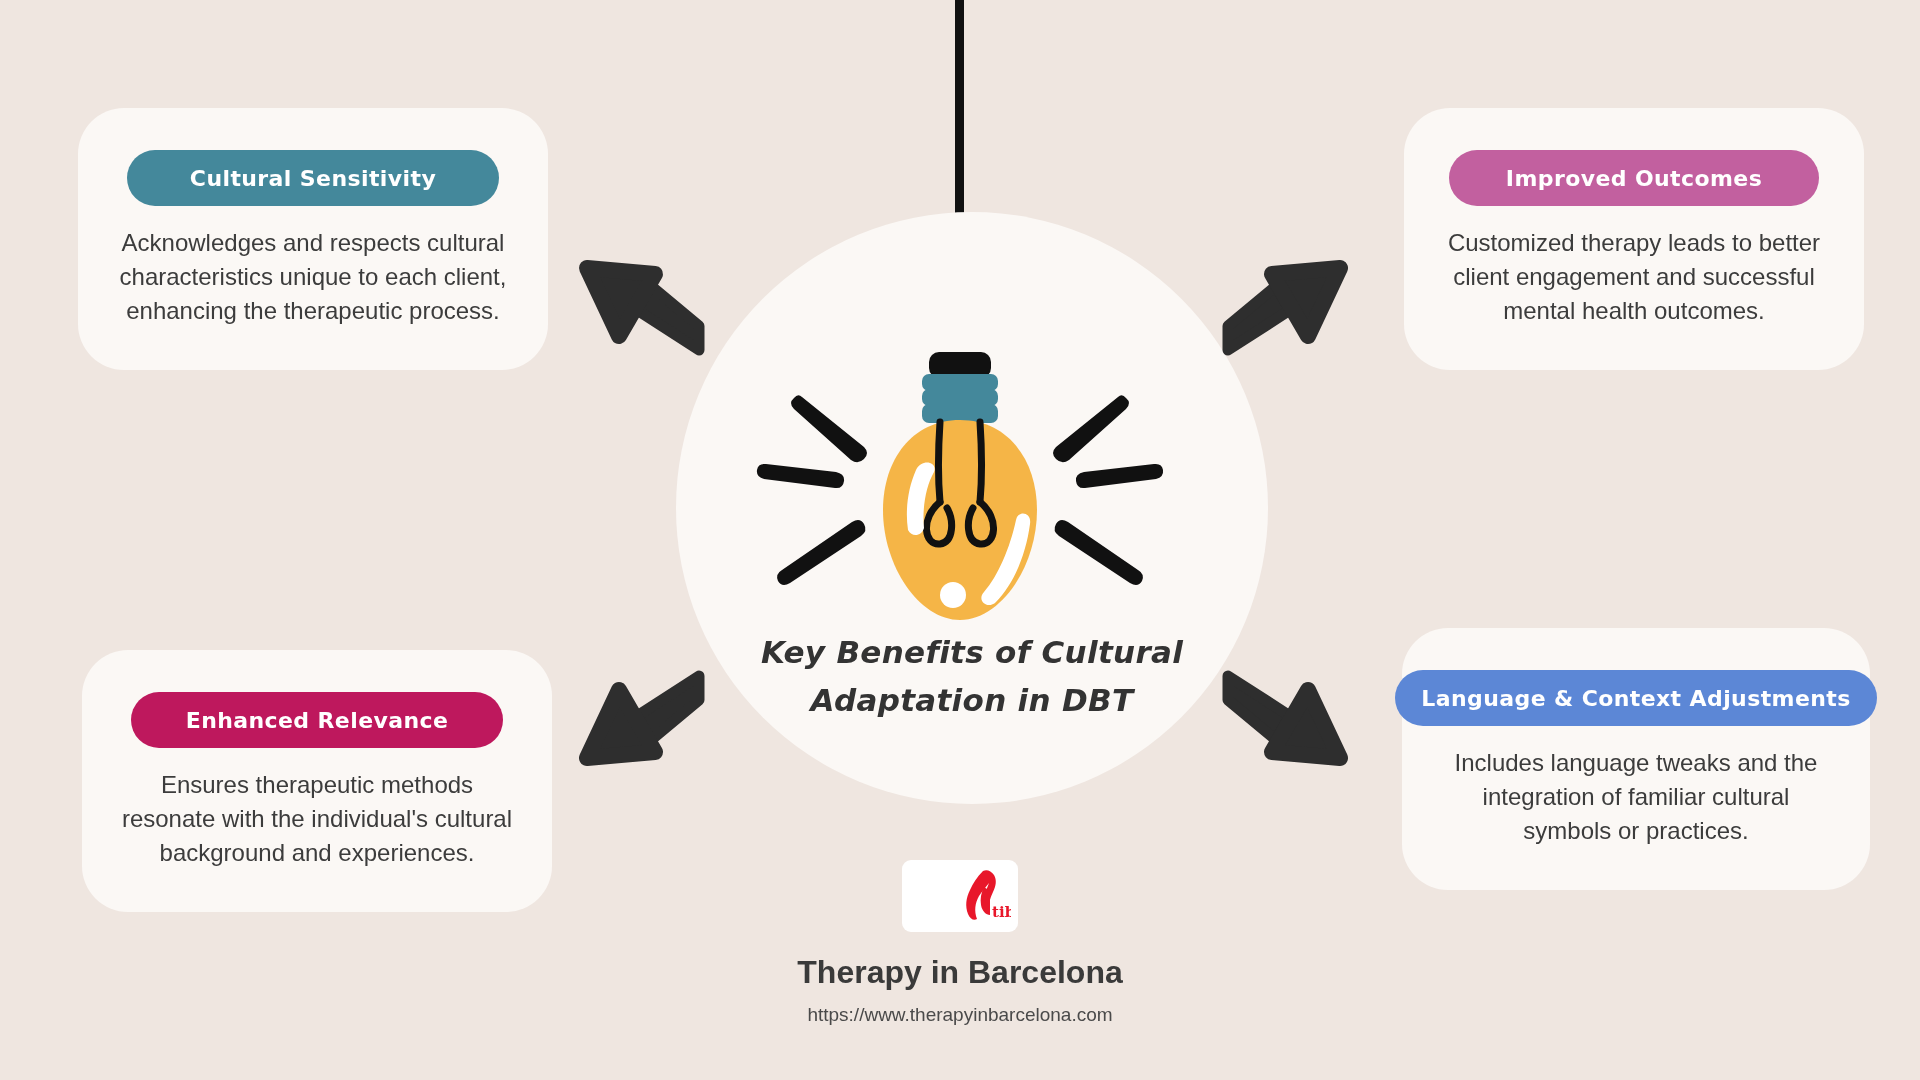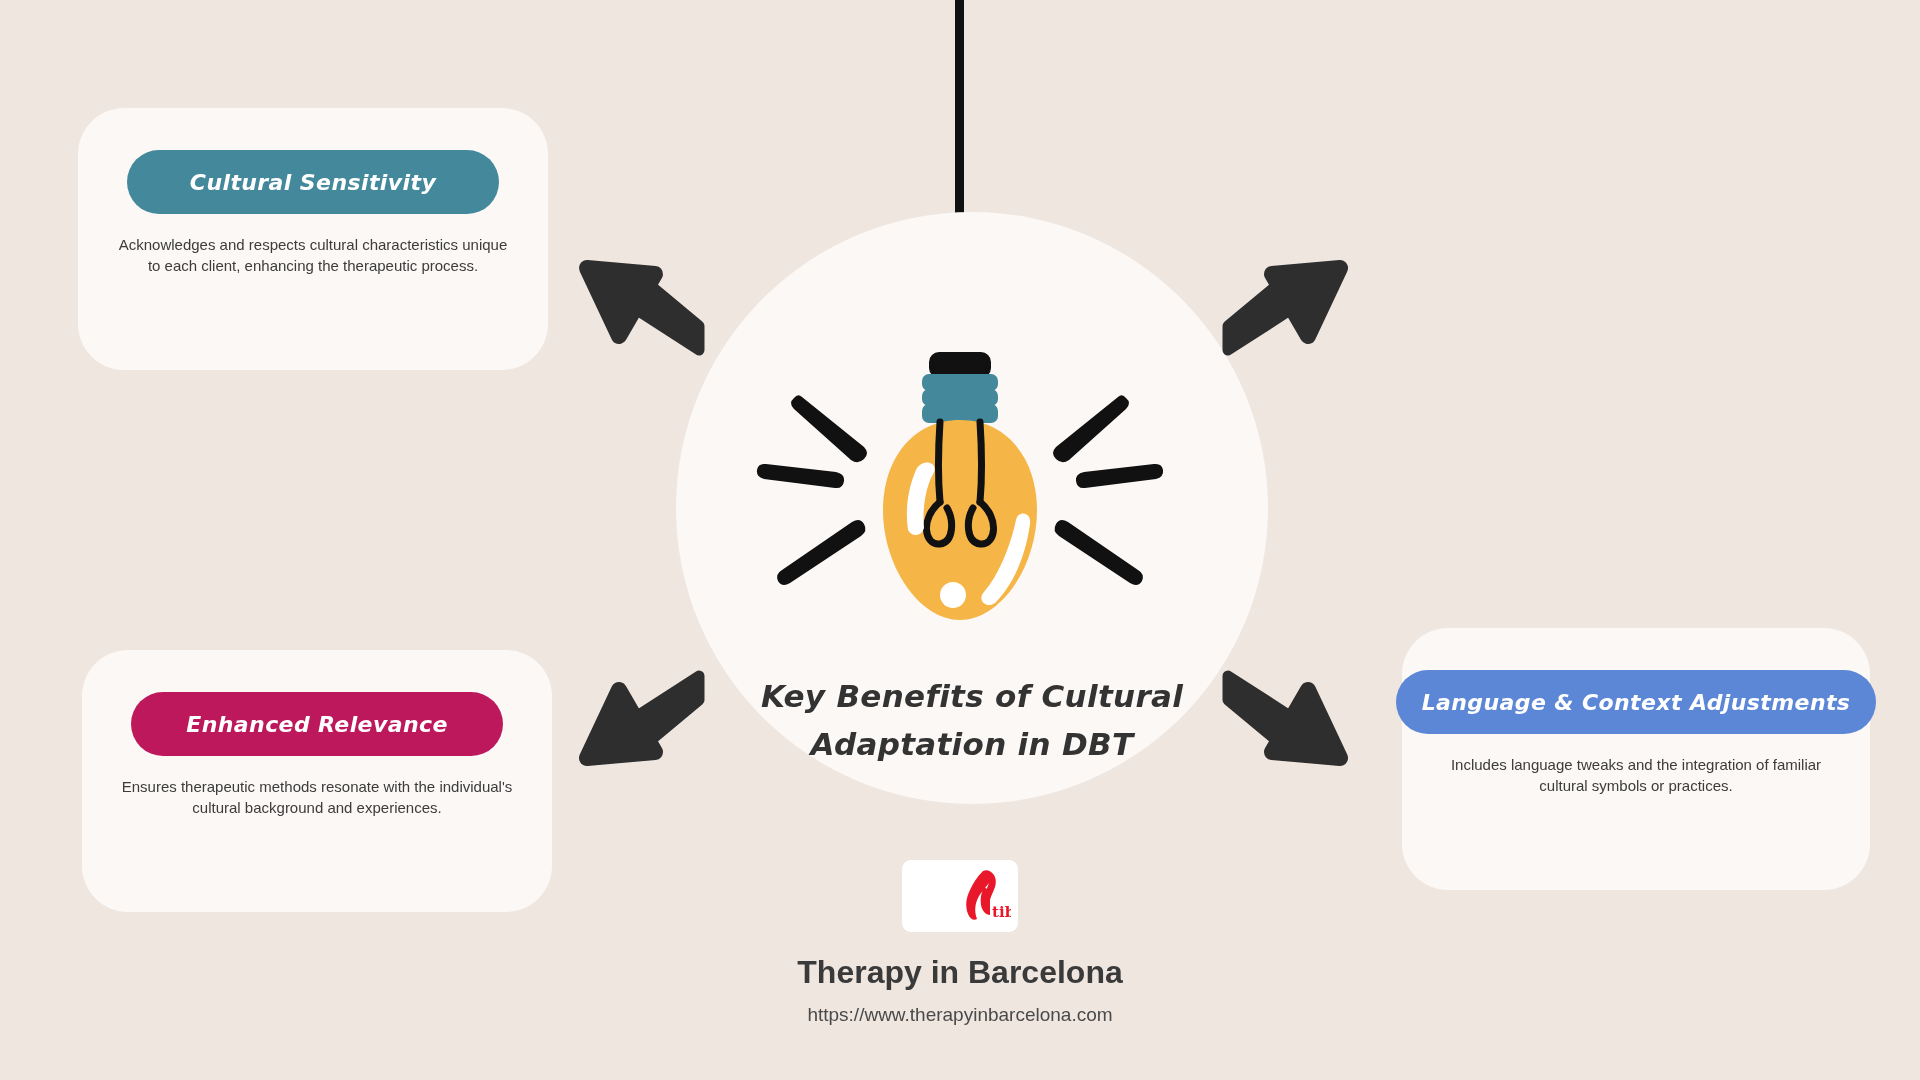--- a/index.html
+++ b/index.html
@@ -44,21 +44,20 @@
     left:706px;top:628px;
     width:532px;
     text-align:center;
     font-family:"DejaVu Sans",sans-serif;
     font-weight:700;
     font-style:italic;
     font-size:31px;
     line-height:1.55;
     color:#333333;
     letter-spacing:.3px;
-    margin-top:44px;
   }
   .center-title span{display:block;}
 
   
   .card{
     position:absolute;
     background:#FBF8F5;
     border-radius:46px;
     box-sizing:border-box;
     display:flex;
@@ -68,40 +67,39 @@
   .card.tl{left:78px;top:108px;width:470px;height:262px;padding:42px 34px 0;}
   .card.tr{left:1404px;top:108px;width:460px;height:262px;padding:42px 30px 0;}
   .card.bl{left:82px;top:650px;width:470px;height:262px;padding:42px 34px 0;}
   .card.br{left:1402px;top:628px;width:468px;height:262px;padding:42px 30px 0;}
 
   .pill{
     border-radius:999px;
     color:#ffffff;
     font-family:"DejaVu Sans",sans-serif;
     font-weight:700;
-    font-style:italic;
     font-size:22px;
     letter-spacing:.4px;
     display:flex;
     align-items:center;
     justify-content:center;
     box-sizing:border-box;
     white-space:nowrap;
     padding:0 26px;
-    height:64px;
+    height:56px;
   }
   .pill.tl{background:#44889B;min-width:372px;}
   .pill.tr{background:#C2609F;min-width:370px;}
   .pill.bl{background:#be185d;min-width:372px;}
   .pill.br{background:#5C87D6;min-width:372px;}
 
   .card-body{
     margin-top:20px;
     text-align:center;
-    font-size:15px;
+    font-size:24px;
     line-height:1.42;
     color:#3C3C3C;
     max-width:400px;
   }
 
   
   .arrow{position:absolute;}
   .arrow svg{display:block;overflow:visible;}
 
   
@@ -216,20 +214,24 @@
       <path d="M6 8 L68 48 L54 72 L6 32 Z" fill="#2E2E2E" stroke="#2E2E2E" stroke-width="11" stroke-linejoin="round"></path>
       <path d="M118 90 L50 84 L86 22 Z" fill="#2E2E2E" stroke="#2E2E2E" stroke-width="16" stroke-linejoin="round"></path>
     </svg>
   </div>
 
   <div class="card tl">
     <div class="pill tl">Cultural Sensitivity</div>
     <div class="card-body">Acknowledges and respects cultural characteristics unique to each client, enhancing the therapeutic process.</div>
   </div>
 
+  <div class="card tr">
+    <div class="pill tr">Improved Outcomes</div>
+    <div class="card-body">Customized therapy leads to better client engagement and successful mental health outcomes.</div>
+  </div>
 
   <div class="card bl">
     <div class="pill bl">Enhanced Relevance</div>
     <div class="card-body">Ensures therapeutic methods resonate with the individual's cultural background and experiences.</div>
   </div>
 
   <div class="card br">
     <div class="pill br">Language &amp; Context Adjustments</div>
     <div class="card-body">Includes language tweaks and the integration of familiar cultural symbols or practices.</div>
   </div>

